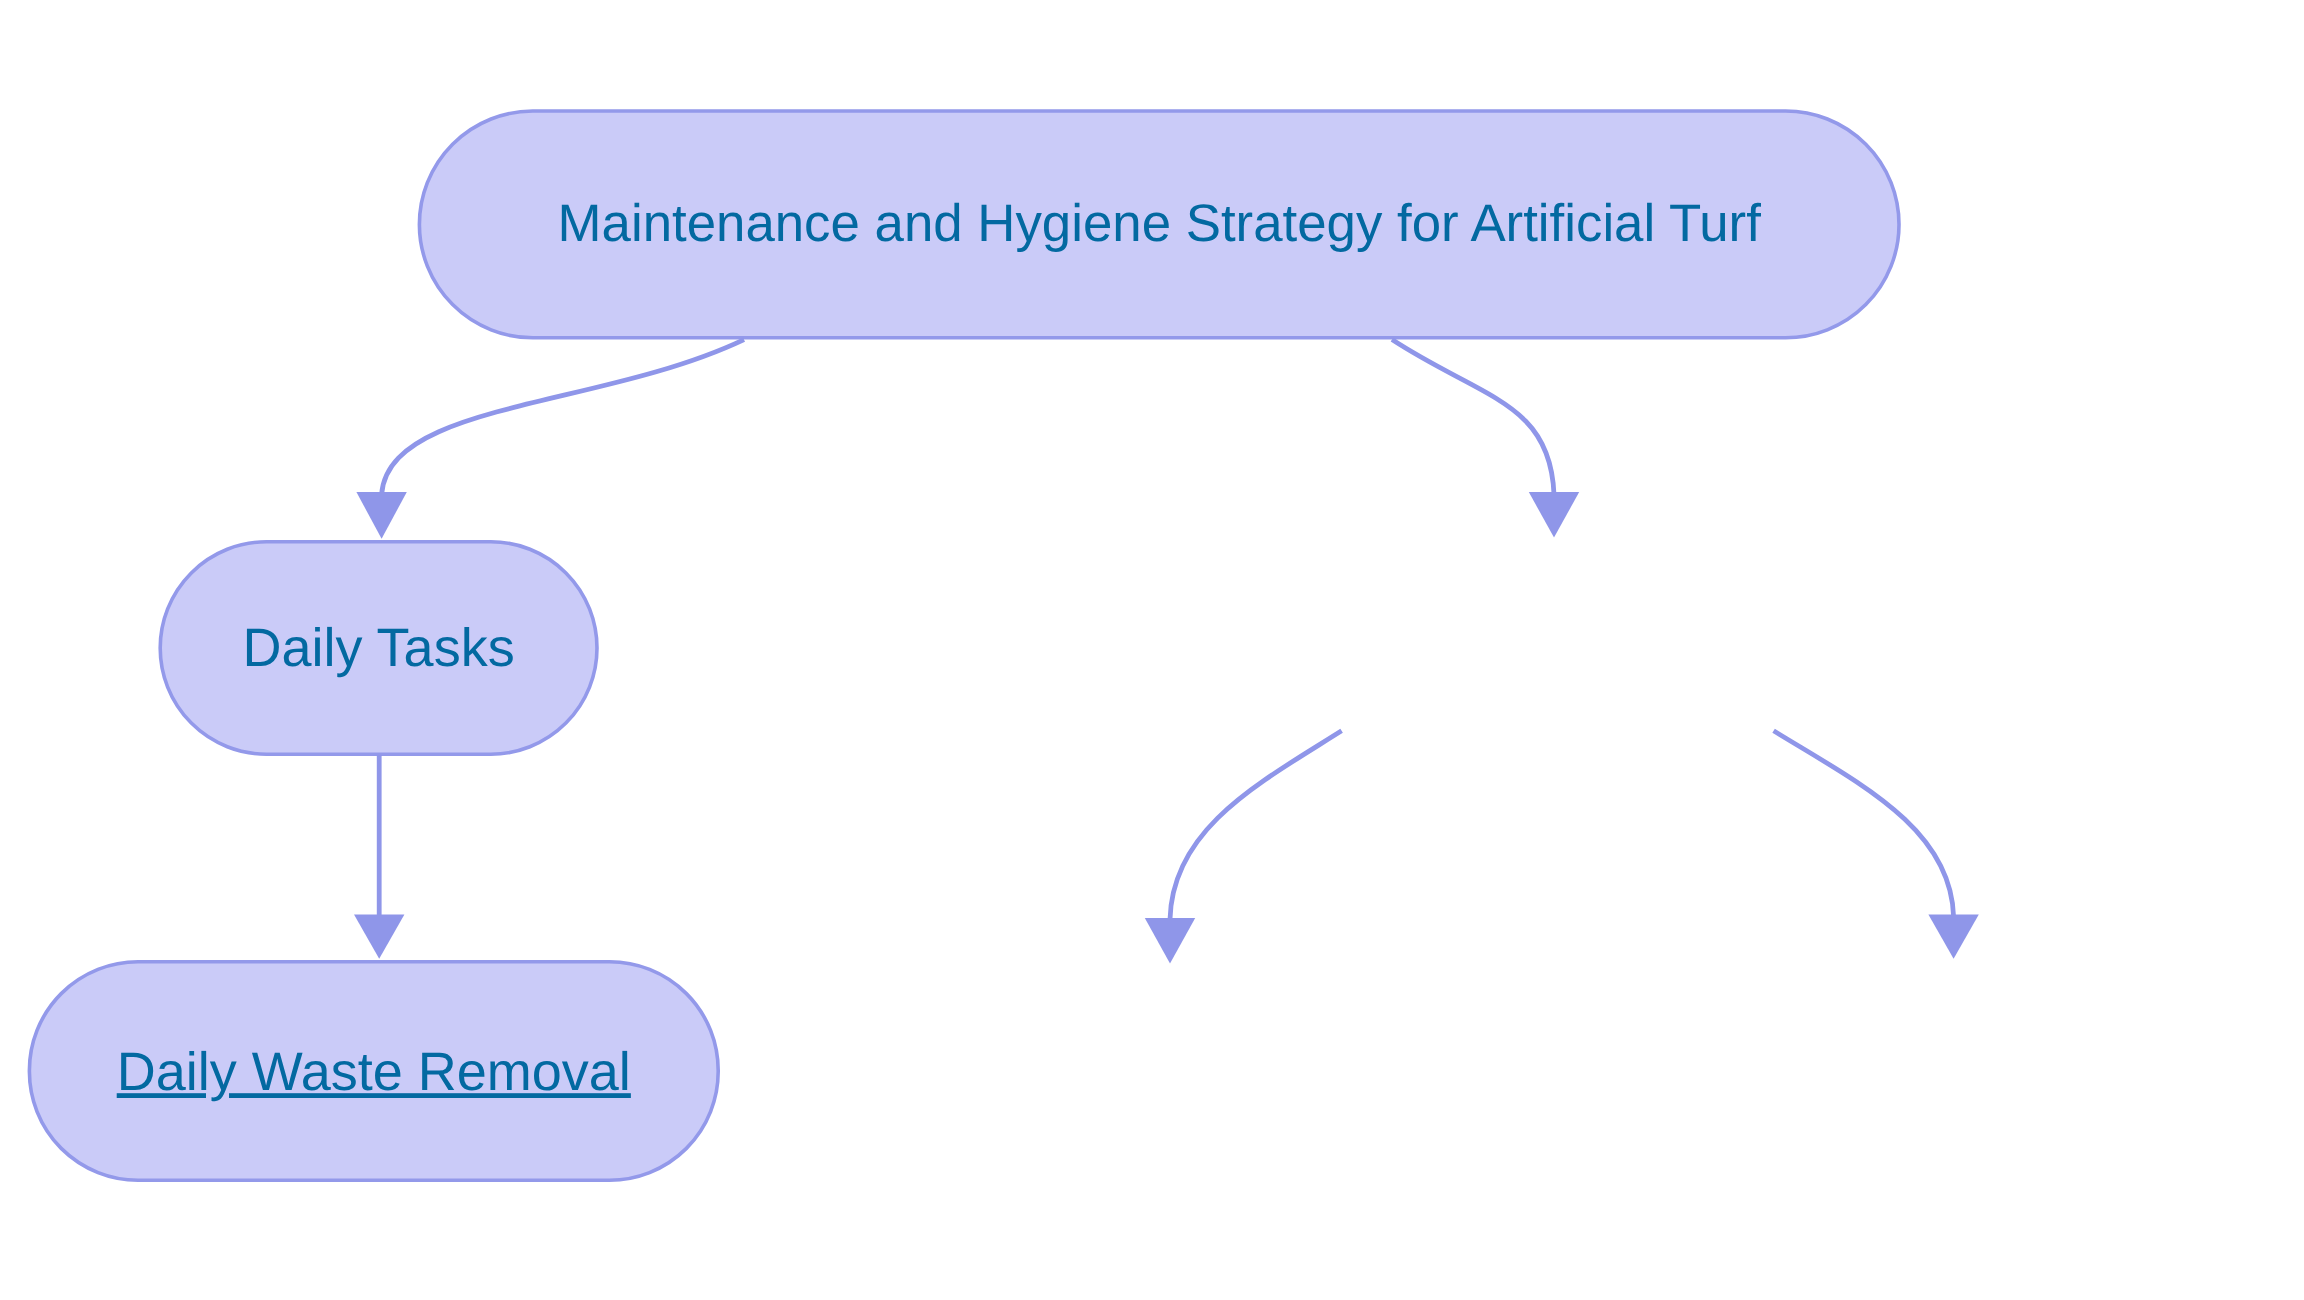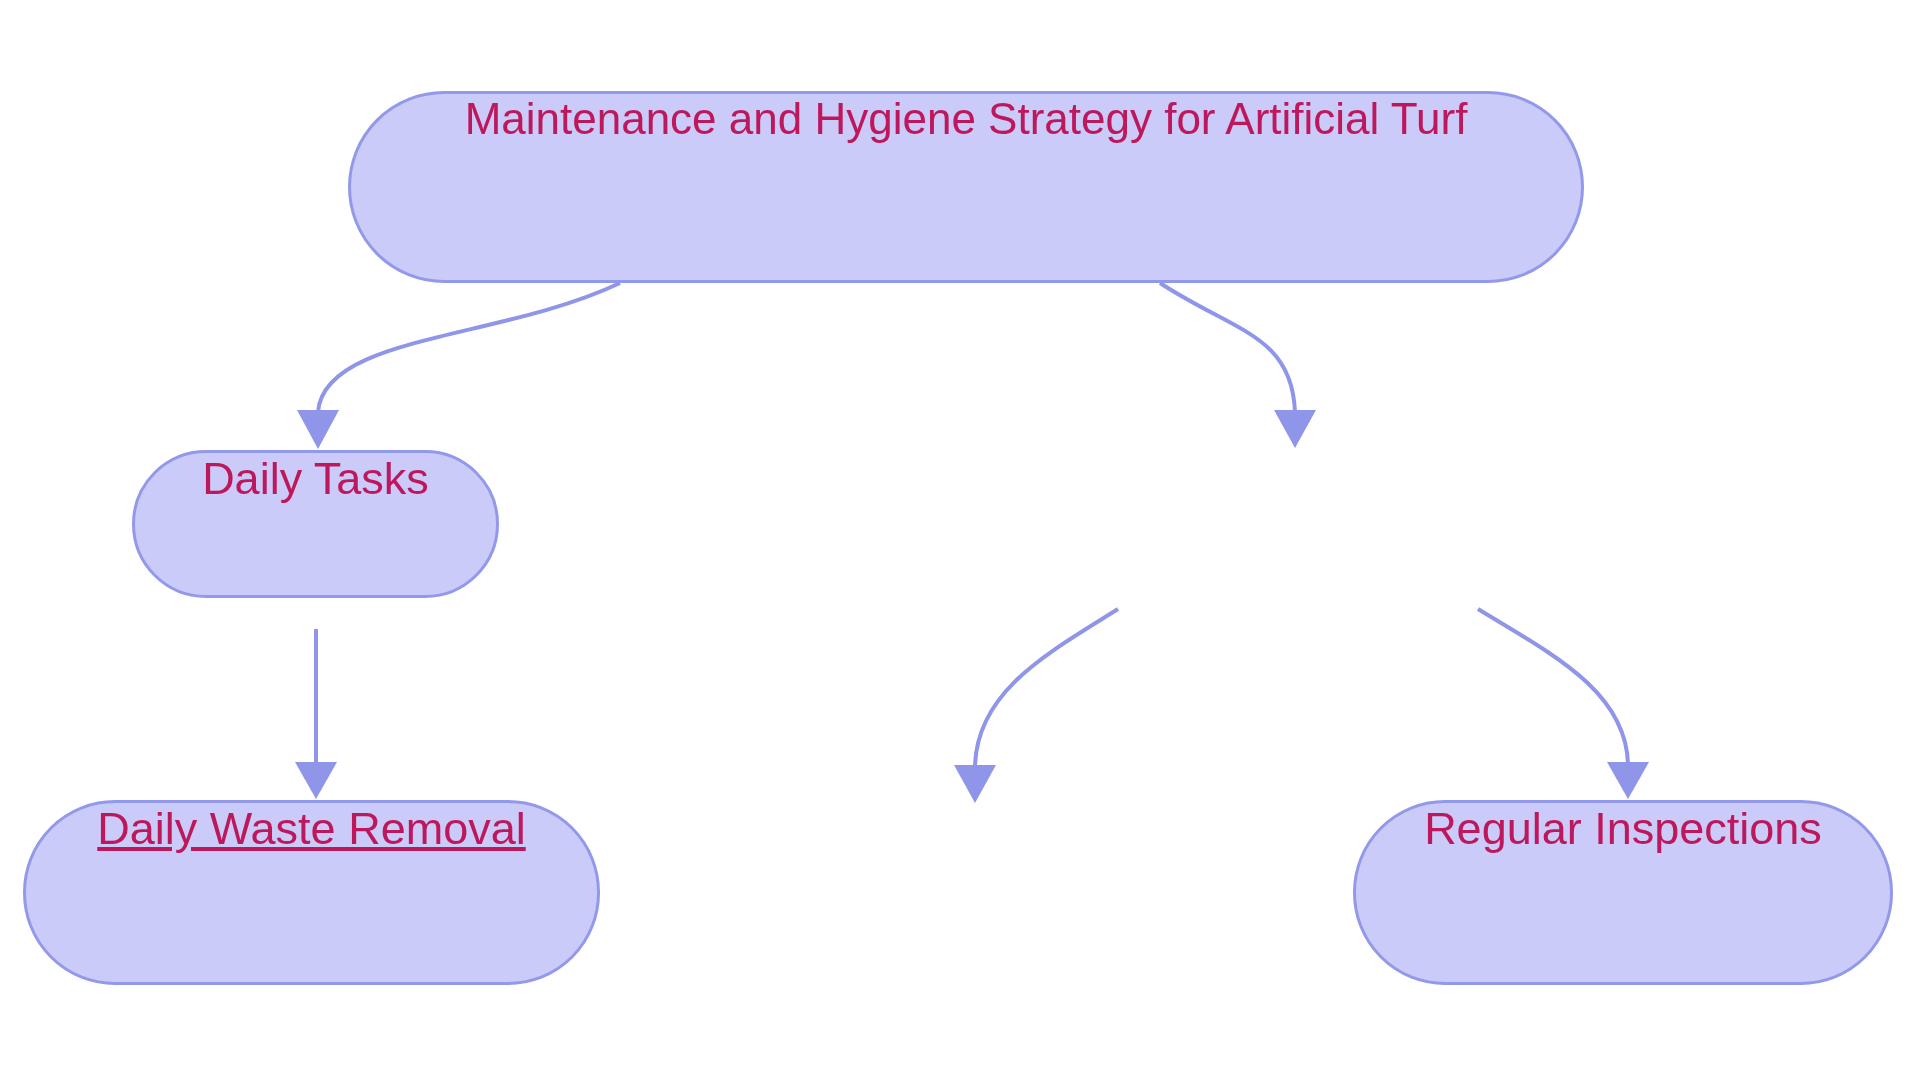--- a/index.html
+++ b/index.html
@@ -15,32 +15,32 @@
     position: relative;
     width: 1920px;
     height: 1083px;
     background: #ffffff;
   }
   .node {
     position: absolute;
     box-sizing: border-box;
     background: #cacbf8;
     border: 3.5px solid #9399ea;
-    color: #be185d;
+    color: #0369a1;
     display: flex;
-    align-items: flex-start;
+    align-items: center;
     justify-content: center;
     text-align: center;
     font-size: 45px;
     line-height: 1.15;
     white-space: nowrap;
     z-index: 1;
   }
   .n-root        { left: 348px;  top: 91px;  width: 1236px; height: 192px; border-radius: 96px; font-size: 44px; }
-  .n-daily       { left: 132px;  top: 450px; width: 367px;  height: 148px; border-radius: 90px; }
+  .n-daily       { left: 132px;  top: 450px; width: 367px;  height: 180px; border-radius: 90px; }
   .n-occasional  { left: 1045px; top: 449px; width: 507px;  height: 180px; border-radius: 90px; }
   .n-waste       { left: 23px;   top: 800px; width: 577px;  height: 185px; border-radius: 92px; text-decoration: underline; }
   .n-rinsing     { left: 760px;  top: 804px; width: 428px;  height: 179px; border-radius: 90px; }
   .n-inspections { left: 1353px; top: 800px; width: 540px;  height: 185px; border-radius: 92px; }
   .edges {
     position: absolute;
     left: 0; top: 0;
     width: 1920px;
     height: 1083px;
     z-index: 2;
@@ -68,23 +68,20 @@
   <div class="node n-daily">
     <span>Daily Tasks</span>
   </div>
 
 
   <div class="node n-waste">
     <span>Daily Waste Removal</span>
   </div>
 
 
-  <div class="node n-inspections">
-    <span>Regular Inspections</span>
-  </div>
 
   <svg class="edges" viewBox="0 0 1920 1083" xmlns="http://www.w3.org/2000/svg">
 
     <g>
       <path d="M 620 283 C 500 340, 324 335, 318 412"></path>
       <polygon points="297,410 339,410 318,449"></polygon>
     </g>
 
     <g>
       <path d="M 1160 283 C 1235 332, 1292 335, 1295 412"></path>

